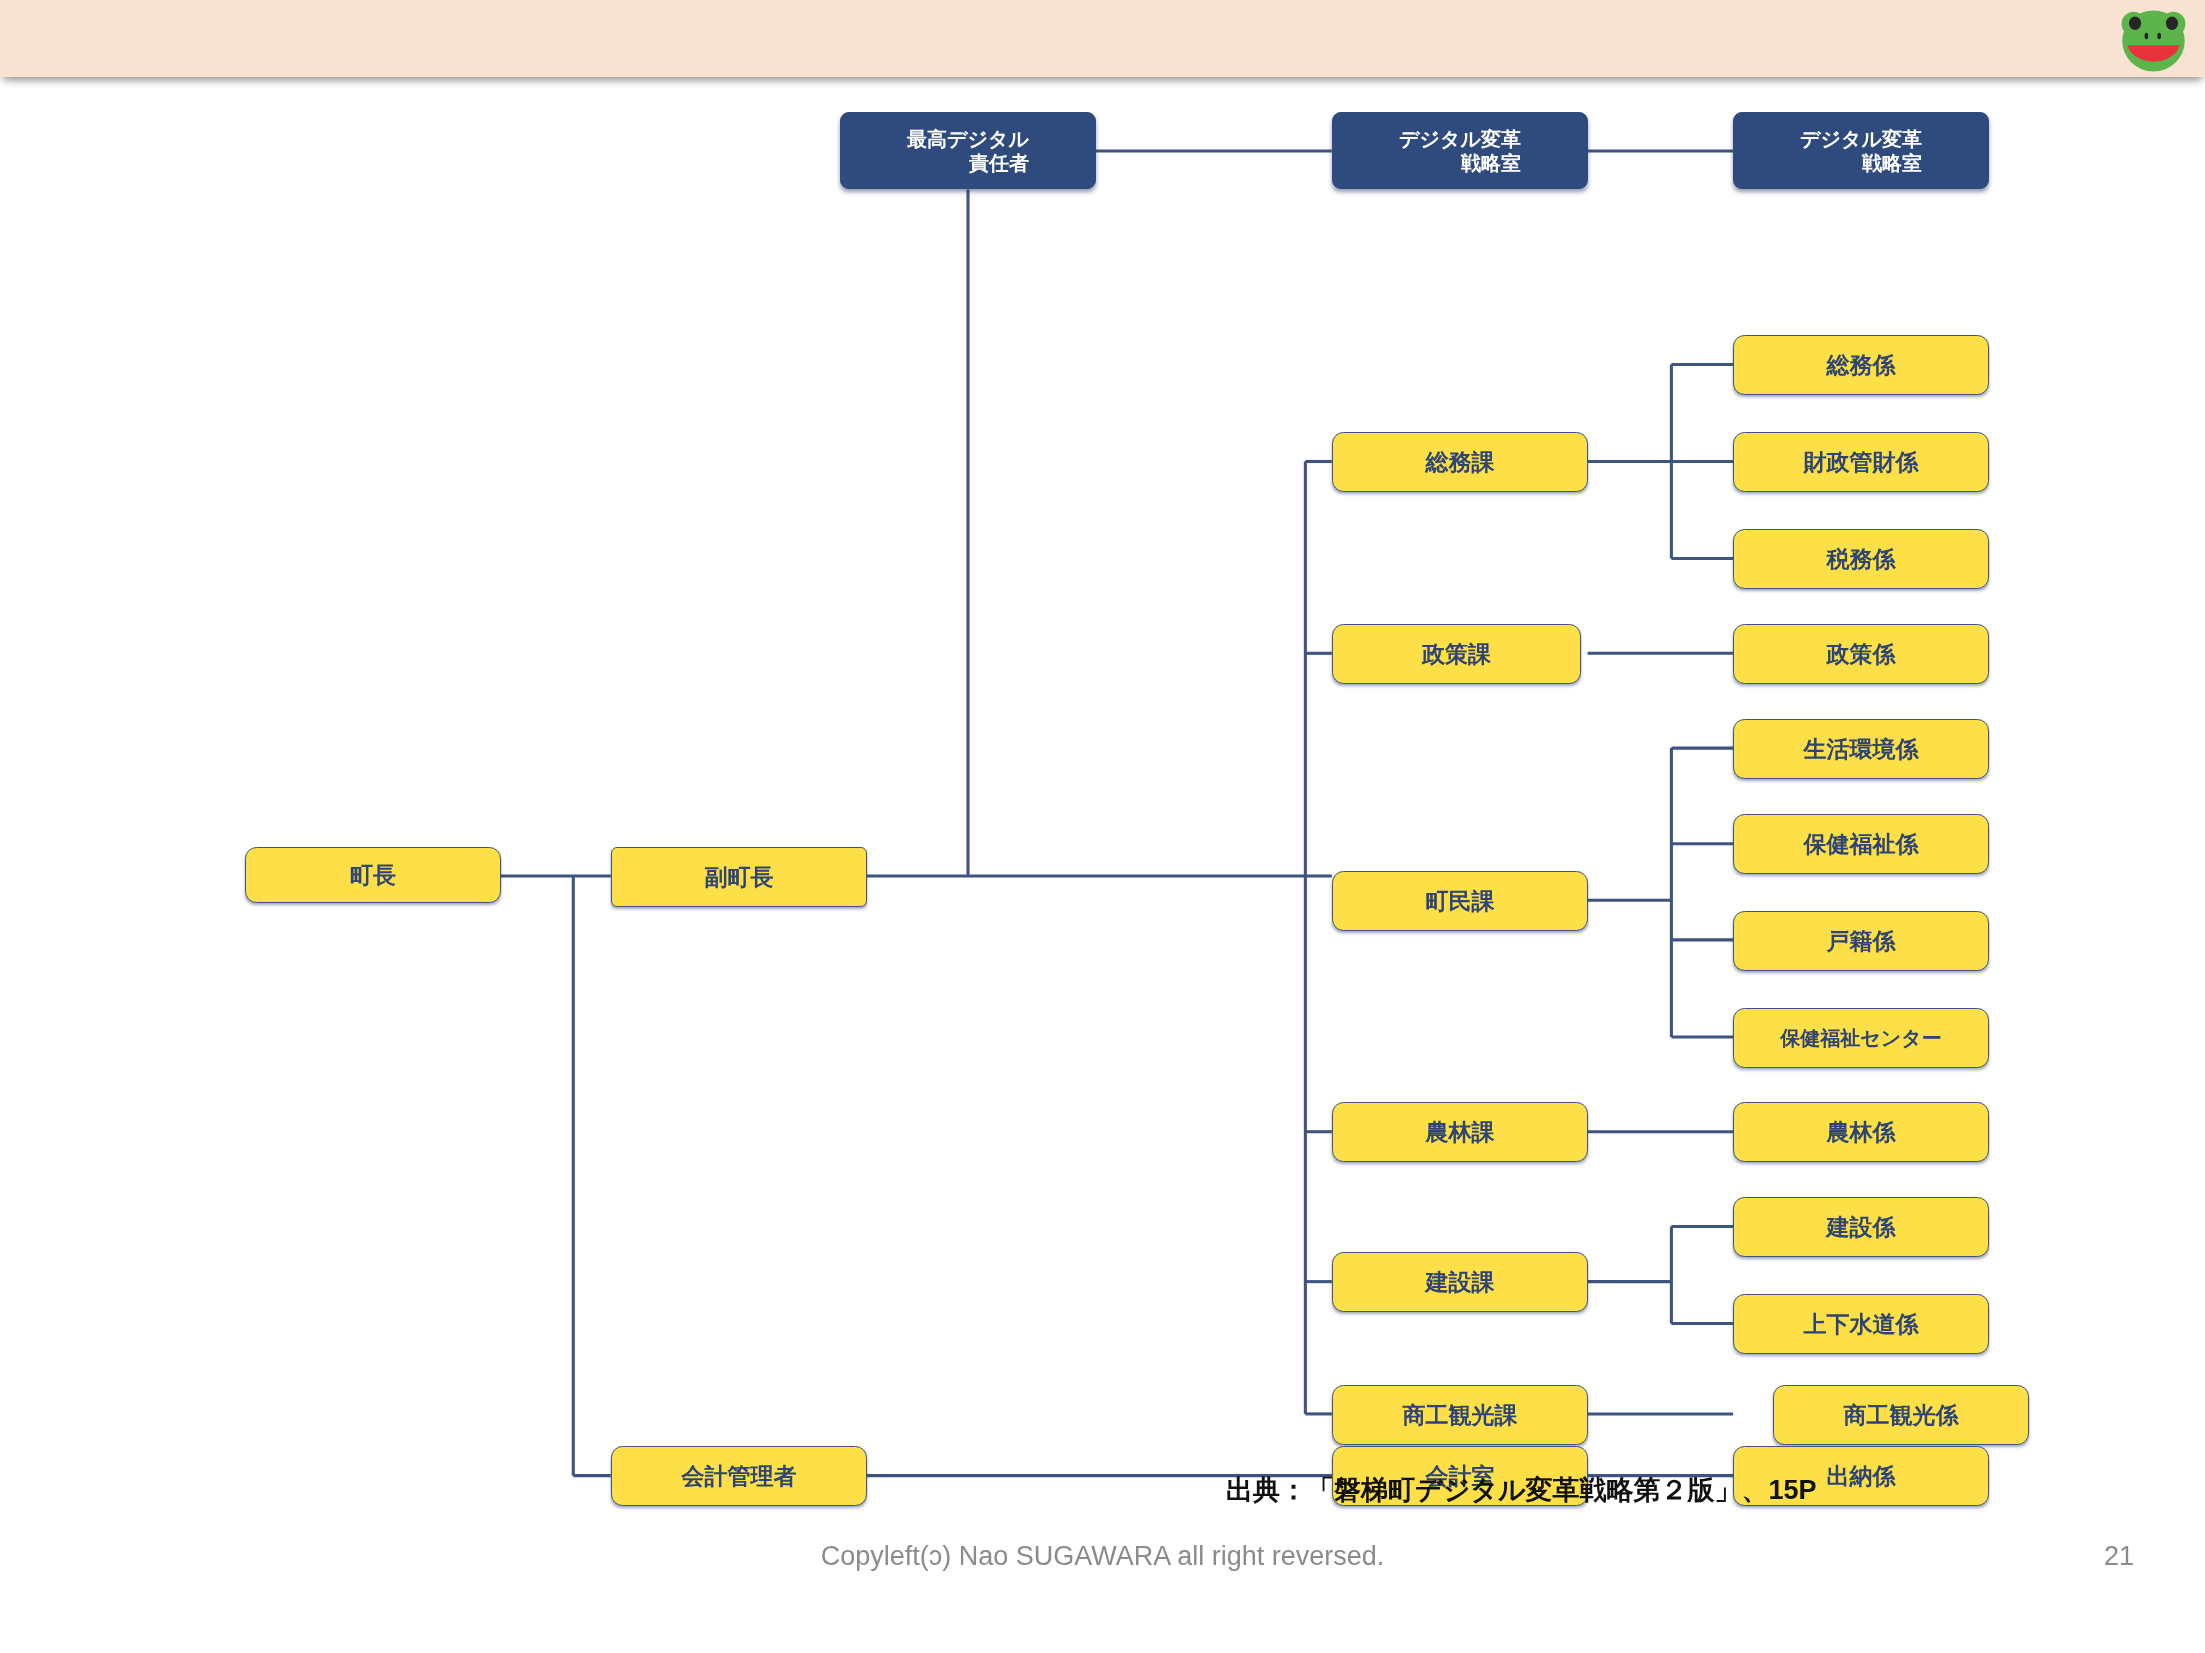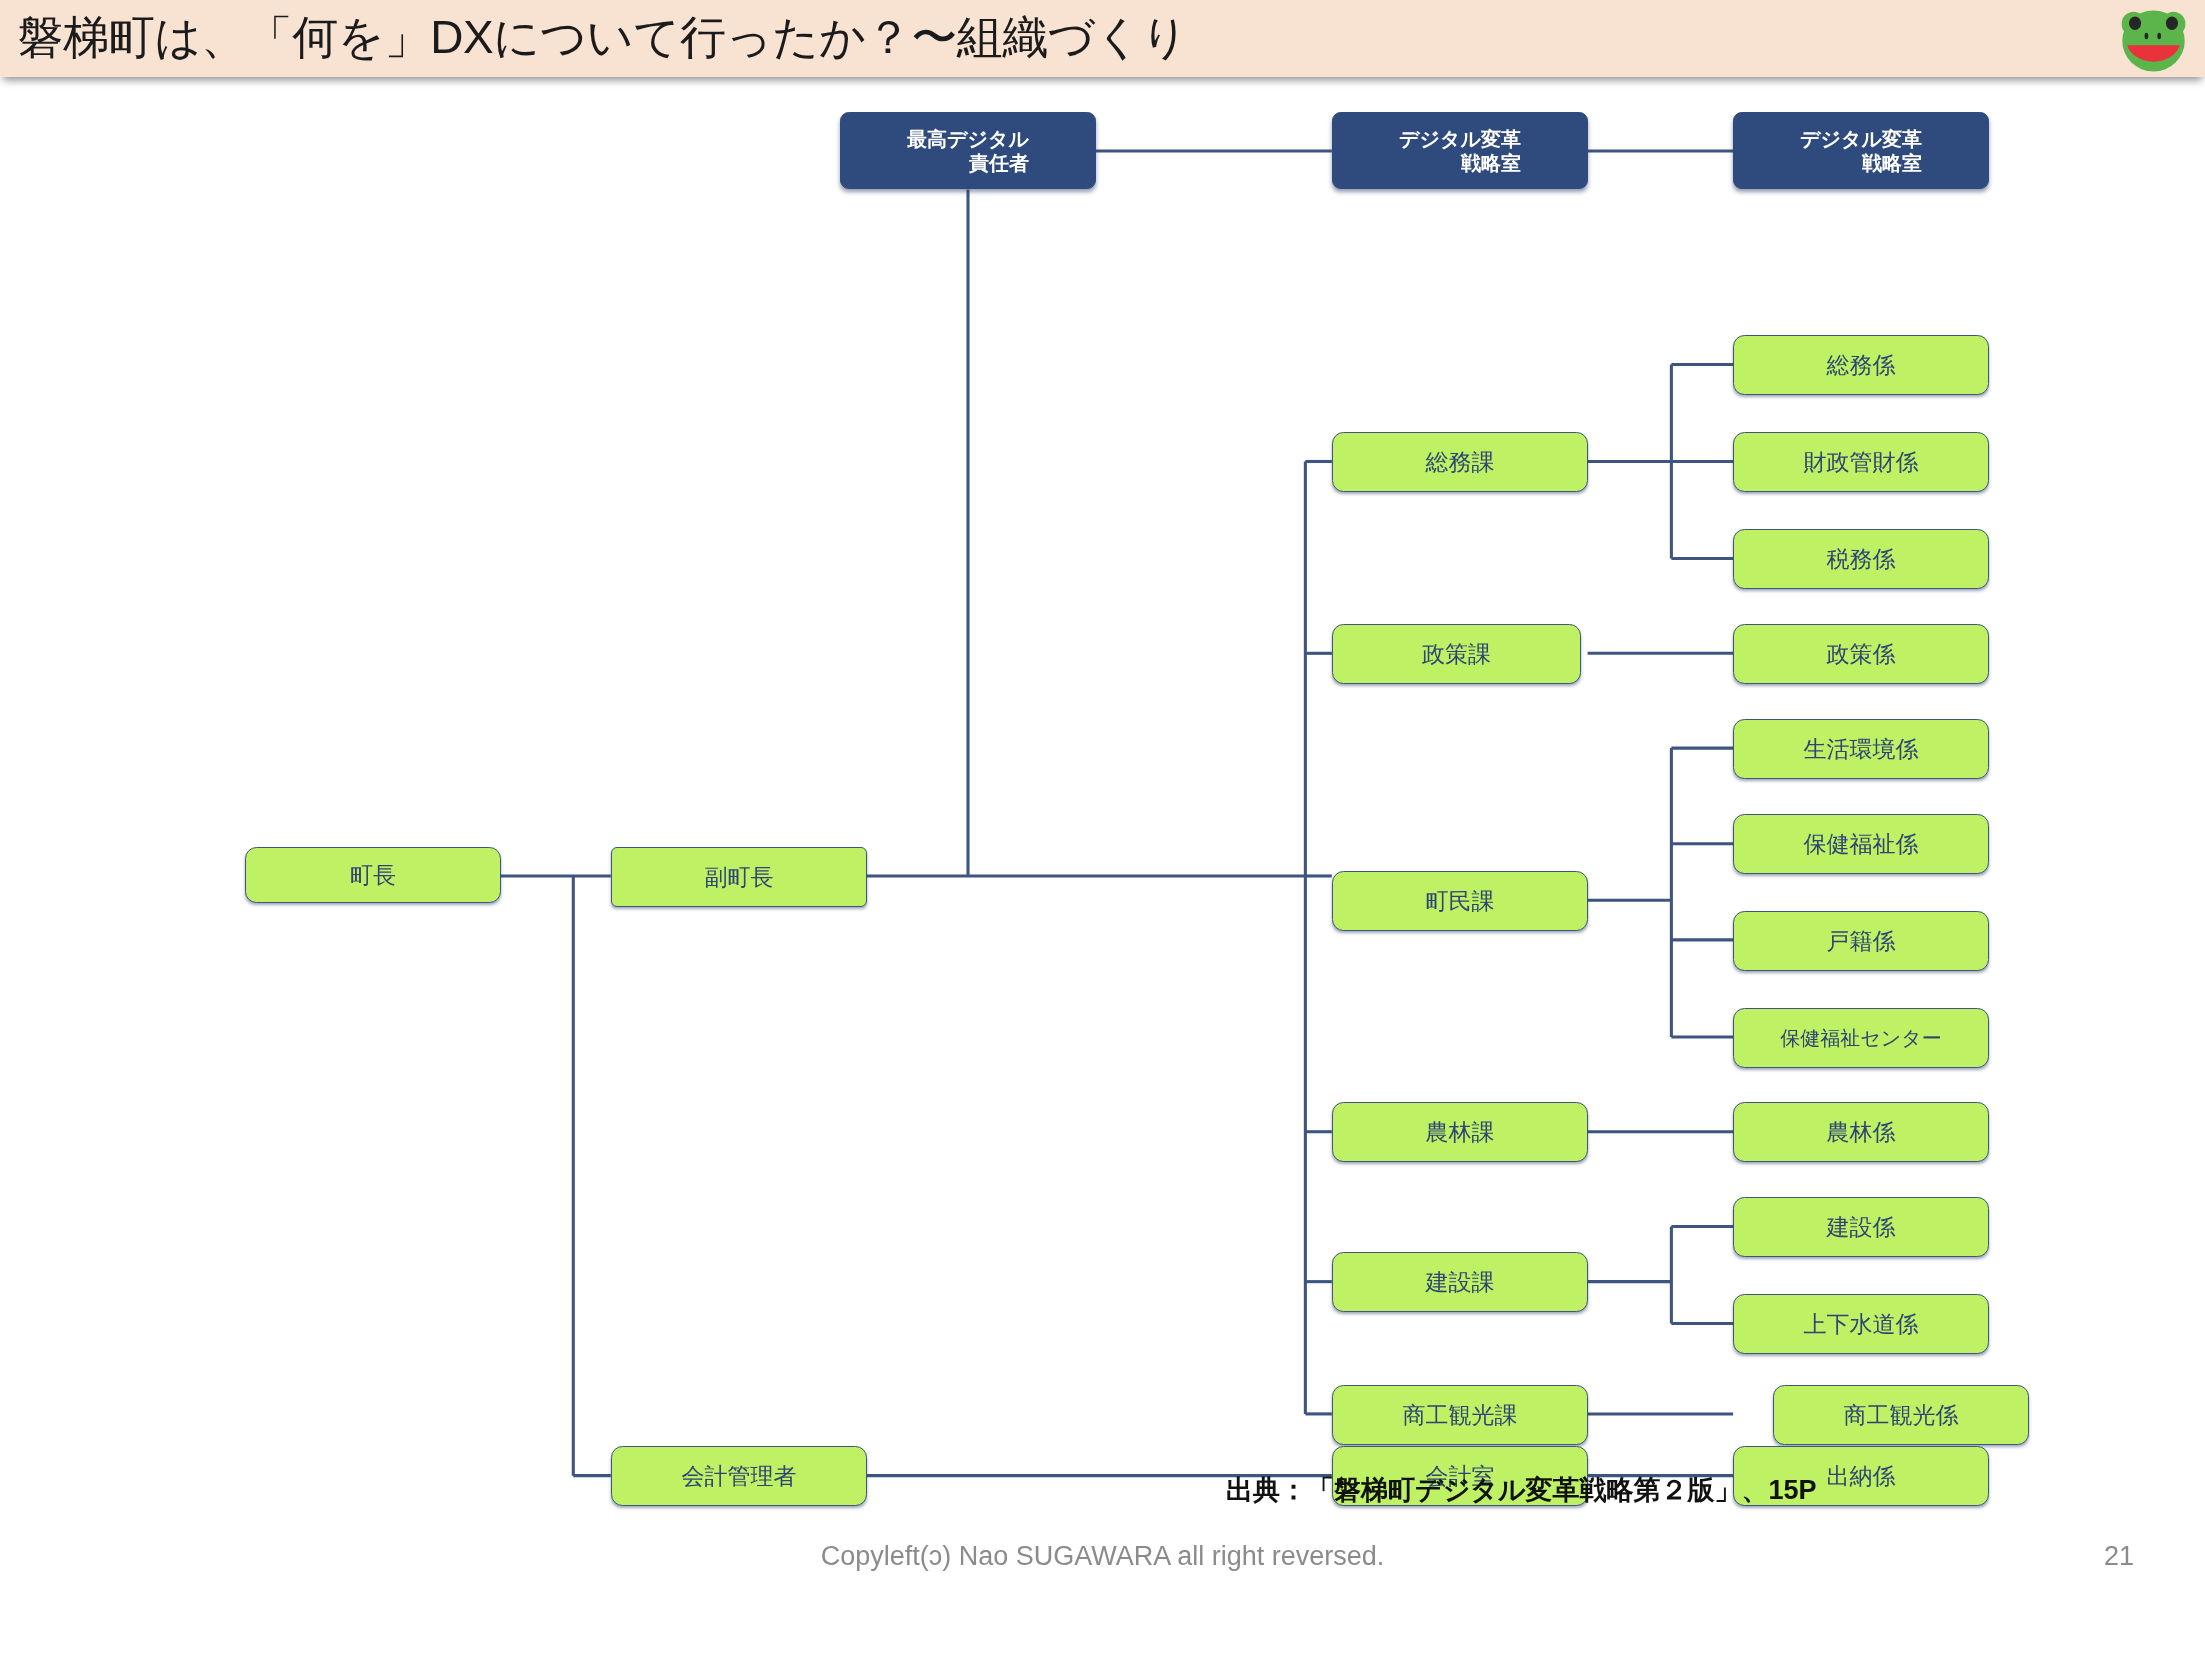--- a/index.html
+++ b/index.html
@@ -38,24 +38,24 @@
     box-sizing:border-box;
     display:flex;align-items:center;justify-content:center;
     text-align:right;
     border-radius:11.5px;
     font-size:23px;
     line-height:26.5px;
     white-space:pre-line;
     z-index:12;
   }
   .node.light{
-    background:#bef264;
+    background:#fde047;
     border:1.8px solid #3e5481;
     color:#2e4474;
-    font-weight:400;
+    font-weight:700;
     box-shadow:0 2.2px 3.1px -0.9px rgba(40,60,100,0.45);
   }
   .node.dark{
     background:#2f4a7c;
     border:1.8px solid #2f4a7c;
     color:#ffffff;
     font-weight:700;
     border-radius:8.8px;
     box-shadow:0 3.1px 4px -0.9px rgba(40,60,100,0.5);
   }
@@ -76,21 +76,20 @@
   }
   #page-number{
     position:absolute;right:71px;top:1539px;
     font-size:27px;line-height:35px;color:#8b8b8b;z-index:20;
   }
 </style>
 </head>
 <body>
 
 <div id="header-bar">
-  <div id="header-title">磐梯町は、「何を」DXについて行ったか？〜組織づくり</div>
   <svg id="frog-logo" viewBox="0 0 100 100">
     <ellipse cx="22" cy="28" rx="17" ry="17" fill="#5cb54a"></ellipse>
     <ellipse cx="78" cy="28" rx="17" ry="17" fill="#5cb54a"></ellipse>
     <ellipse cx="50" cy="52" rx="44" ry="43" fill="#5cb54a"></ellipse>
     <ellipse cx="24" cy="27" rx="8.5" ry="9.5" fill="#262626"></ellipse>
     <ellipse cx="76" cy="27" rx="8.5" ry="9.5" fill="#262626"></ellipse>
     <ellipse cx="40" cy="45" rx="2.6" ry="4.6" fill="#262626"></ellipse>
     <ellipse cx="58" cy="45" rx="2.6" ry="4.6" fill="#262626"></ellipse>
     <path d="M13 58 A38 30 0 0 0 87 58 Z" fill="#e8323c"></path>
   </svg>

